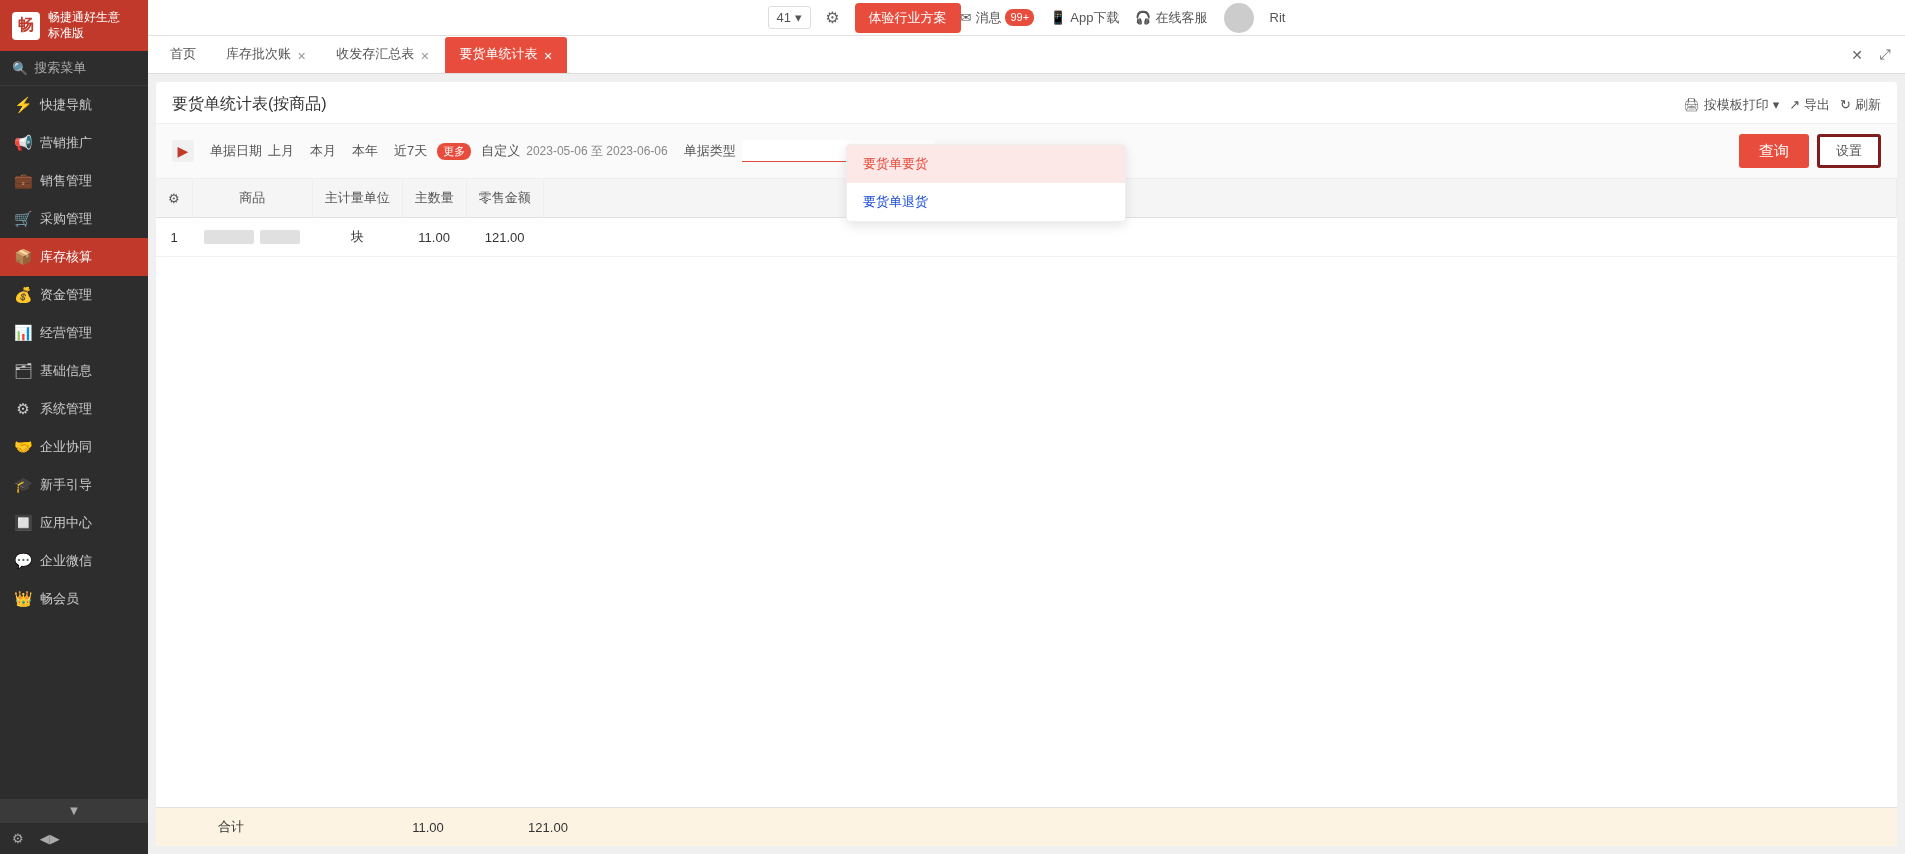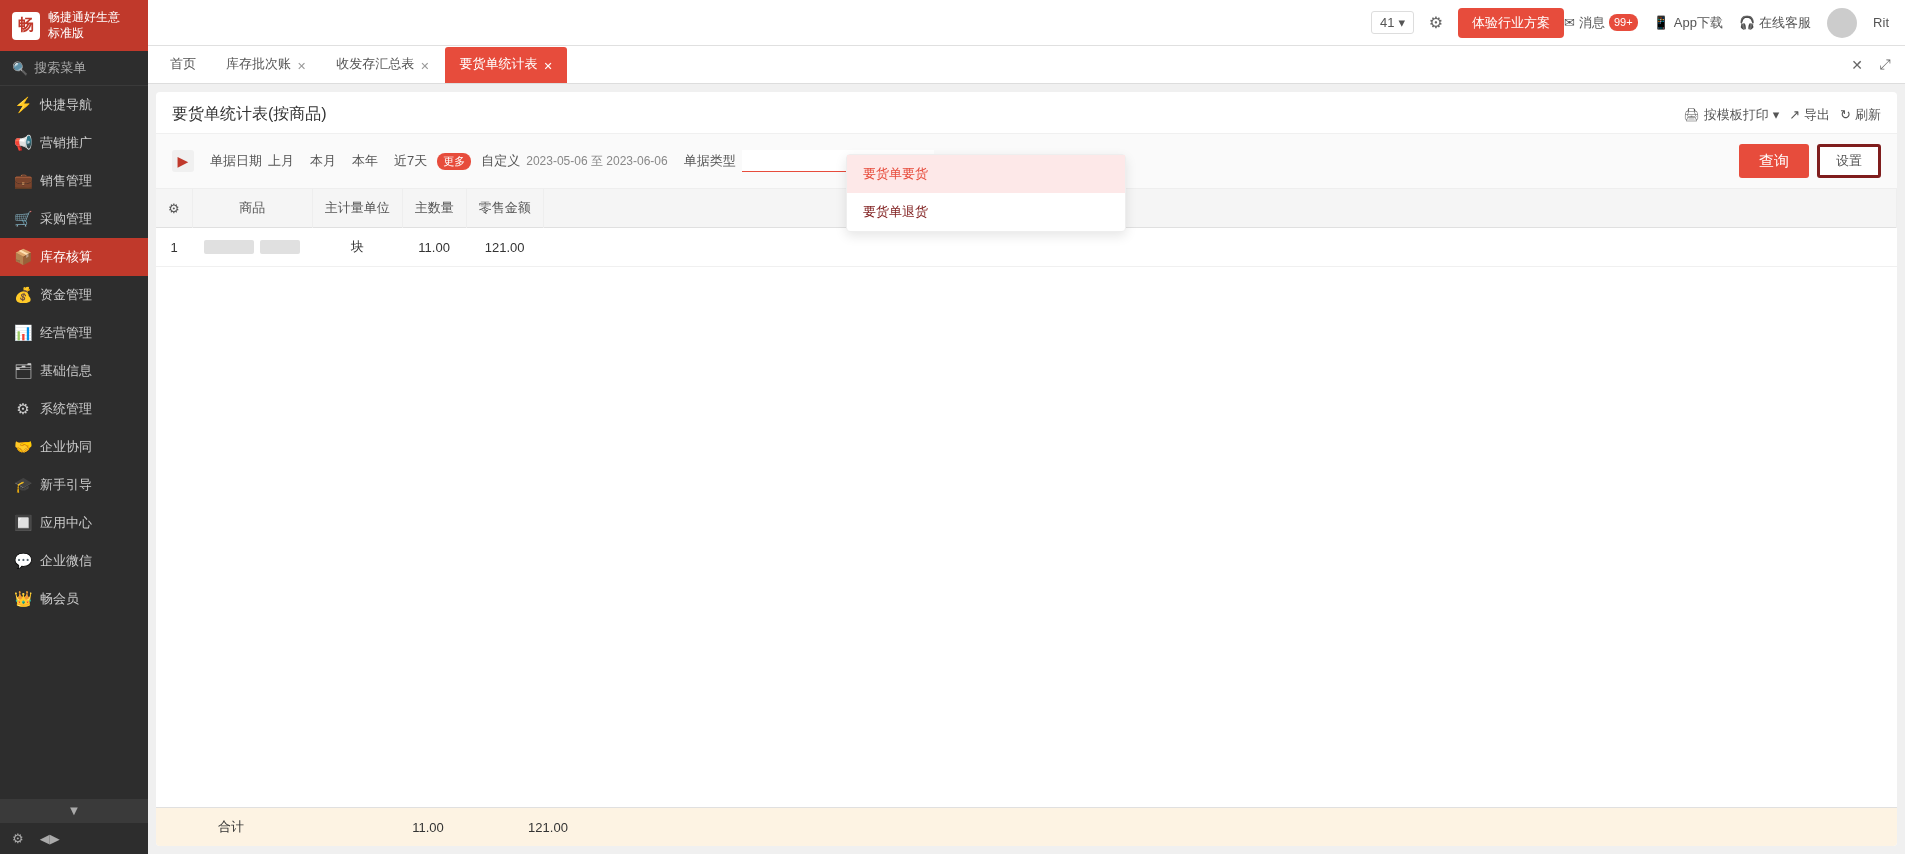--- a/index.html
+++ b/index.html
@@ -81,25 +81,25 @@
       flex: 1;
       display: flex;
       flex-direction: column;
       background: #f0f0f0;
       overflow: hidden;
     }
 
     
     .top-header {
       background: white;
-      height: 46px;
-      display: flex;
-      align-items: center;
-      padding: 0 16px;
-      justify-content: flex-end;
+      height: 36px;
+      display: flex;
+      align-items: center;
+      padding: 0 4px;
+      justify-content: center;
       border-bottom: 1px solid #e0e0e0;
     }
     .top-header-left {
       display: flex;
       align-items: center;
       gap: 8px;
     }
     .store-selector {
       display: flex;
       align-items: center;
@@ -354,21 +354,21 @@
       background: white;
       border: 1px solid #eee;
       border-radius: 4px;
       box-shadow: 0 4px 12px rgba(0,0,0,0.1);
       z-index: 100;
     }
     .dropdown-item {
       padding: 10px 16px;
       cursor: pointer;
       font-size: 13px;
-      color: #7f1d1d;
+      color: #1d4ed8;
     }
     .dropdown-item.selected { background: #fde8e8; color: #e74c3c; }
 
     
     .table-container {
       flex: 1;
       overflow: auto;
     }
     table {
       width: 100%;

